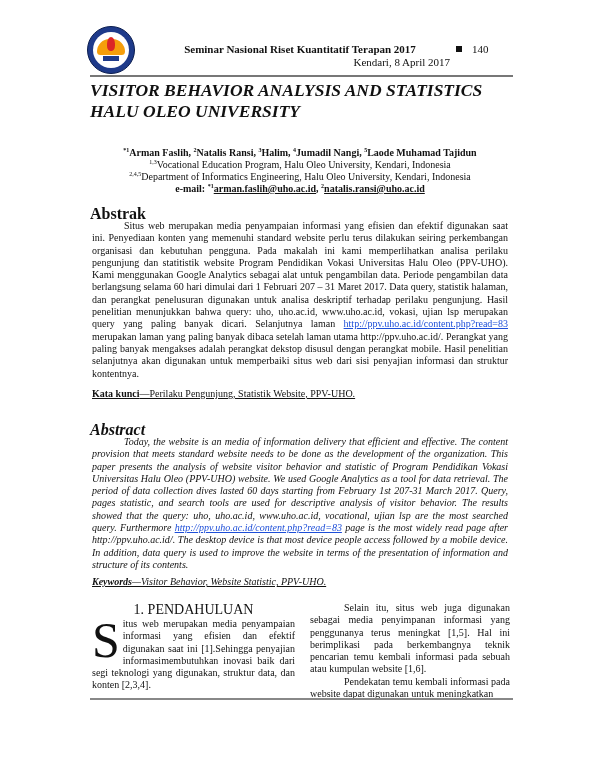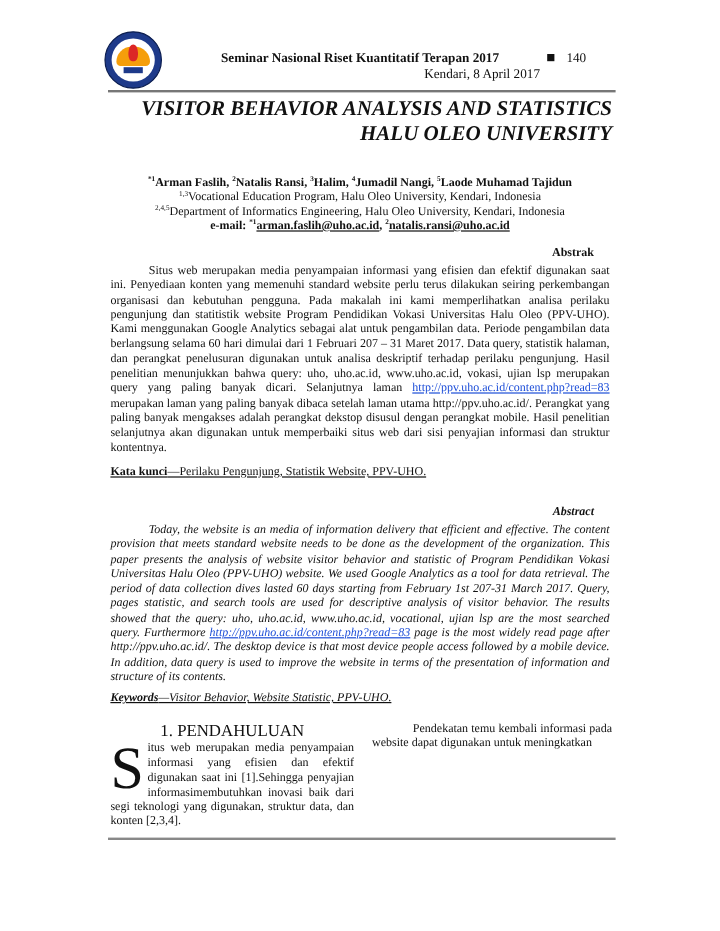--- a/index.html
+++ b/index.html
@@ -17,31 +17,31 @@
   .logo .flame { position:absolute; left:19px; top:10px; width:8px; height:14px;
                  background:#dc2626; border-radius:50% 50% 40% 40%; }
   .logo .base { position:absolute; left:15px; top:29px; width:16px; height:5px; background:#1e3a8a; }
   .hdr-title { left:150px; top:43px; width:300px; text-align:center; font-size:11px; font-weight:bold; }
   .hdr-sub   { left:150px; top:56px; width:300px; text-align:right; font-size:11px; }
   .hdr-page  { left:456px; top:43px; font-size:11px; }
   .hdr-page .sq { display:inline-block; width:6px; height:6px; background:#111; margin-right:10px; vertical-align:1px; }
   .hdr-rule  { left:90px; top:75px; width:423px; height:2px; background:#777; }
 
   
-  .title { left:90px; top:80px; width:420px; text-align:right; font-size:17.5px; line-height:20.5px;
+  .title { left:90px; top:80px; width:420px; text-align:left; font-size:17.5px; line-height:20.5px;
            font-weight:bold; font-style:italic; }
 
   .authors { left:90px; top:147px; width:420px; text-align:center; font-size:10px; font-weight:bold; line-height:12px; }
   .affil   { left:90px; top:159px; width:420px; text-align:center; font-size:10px; line-height:12px; }
   .email   { left:90px; top:183px; width:420px; text-align:center; font-size:10px; font-weight:bold; line-height:12px; }
   .email a, .link { color:#1d4ed8; text-decoration:underline; }
   .email a { color:#111; }
   sup { font-size:6px; vertical-align:4px; line-height:0; }
 
-  .sec-head { left:75px; width:420px; text-align:right; font-size:10px; font-weight:bold; }
+  .sec-head { left:90px; width:420px; text-align:left; font-size:16px; font-weight:bold; }
   .para { left:92px; width:416px; font-size:10px; line-height:12.3px; text-align:justify; text-indent:32px; }
   .kw { left:92px; width:416px; font-size:10px; line-height:12px;text-decoration:underline; }
   .it { font-style:italic; }
 
   
   .col { font-size:10px; line-height:12.3px; text-align:justify; }
   .col-left  { left:92px; top:618px; width:203px; }
   .col-right { left:310px; top:602px; width:200px; }
   .col-right p { margin:0; text-indent:34px; }
   .sec1 { left:92px; top:602px; width:203px; text-align:center; font-size:14px; }
@@ -88,15 +88,16 @@
 <div class="abs para" style="top:220px;"><span>Situs web merupakan media penyampaian informasi yang efisien dan efektif digunakan saat ini. Penyediaan konten yang memenuhi standard website perlu terus dilakukan seiring perkembangan organisasi dan kebutuhan pengguna. Pada makalah ini kami memperlihatkan analisa perilaku pengunjung dan statitistik website Program Pendidikan Vokasi Universitas Halu Oleo (PPV-UHO). Kami menggunakan Google Analytics sebagai alat untuk pengambilan data. Periode pengambilan data berlangsung selama 60 hari dimulai dari 1 Februari 207 – 31 Maret 2017. Data query, statistik halaman, dan perangkat penelusuran digunakan untuk analisa deskriptif terhadap perilaku pengunjung. Hasil penelitian menunjukkan bahwa query: uho, uho.ac.id, www.uho.ac.id, vokasi, ujian lsp merupakan query yang paling banyak dicari. Selanjutnya laman </span><a class="link">http://ppv.uho.ac.id/content.php?read=83 </a><span>merupakan laman yang paling banyak dibaca setelah laman utama http://ppv.uho.ac.id/. Perangkat yang paling banyak mengakses adalah perangkat dekstop disusul dengan perangkat mobile. Hasil penelitian selanjutnya akan digunakan untuk memperbaiki situs web dari sisi penyajian informasi dan struktur kontentnya.</span></div>
 <div class="abs kw" style="top:388px;"><b>Kata kunci</b><span>—Perilaku Pengunjung, Statistik Website, PPV-UHO.</span></div>
 
 <div class="abs sec-head it" style="top:421px;">Abstract</div>
 <div class="abs para it" style="top:436px;"><span>Today, the website is an media of information delivery that efficient and effective. The content provision that meets standard website needs to be done as the development of the organization. This paper presents the analysis of website visitor behavior and statistic of Program Pendidikan Vokasi Universitas Halu Oleo (PPV-UHO) website. We used Google Analytics as a tool for data retrieval. The period of data collection dives lasted 60 days starting from February 1st 207-31 March 2017. Query, pages statistic, and search tools are used for descriptive analysis of visitor behavior. The results showed that the query: uho, uho.ac.id, www.uho.ac.id, vocational, ujian lsp are the most searched query. Furthermore </span><a class="link">http://ppv.uho.ac.id/content.php?read=83</a><span> page is the most widely read page after http://ppv.uho.ac.id/. The desktop device is that most device people access followed by a mobile device. In addition, data query is used to improve the website in terms of the presentation of information and structure of its contents.</span></div>
 <div class="abs kw it" style="top:576px;"><b>Keywords</b><span>—Visitor Behavior, Website Statistic, PPV-UHO.</span></div>
 
 <div class="abs sec1">1.   PENDAHULUAN</div>
 <div class="abs col col-left"><span class="dropcap">S</span><span>itus web merupakan media penyampaian informasi yang efisien dan efektif digunakan saat ini [1].Sehingga penyajian informasimembutuhkan inovasi baik dari segi teknologi yang digunakan, struktur data, dan konten [2,3,4].</span></div>
 <div class="abs col col-right">
+  <p>Selain itu, situs web juga digunakan sebagai media penyimpanan informasi yang penggunanya terus meningkat [1,5]. Hal ini berimplikasi pada berkembangnya teknik pencarian temu kembali informasi pada sebuah atau kumpulan website [1,6].</p>
   <p>Pendekatan temu kembali informasi pada website dapat digunakan untuk meningkatkan</p>
 </div>
 <div class="abs foot-rule"></div>
 
 </body></html>

